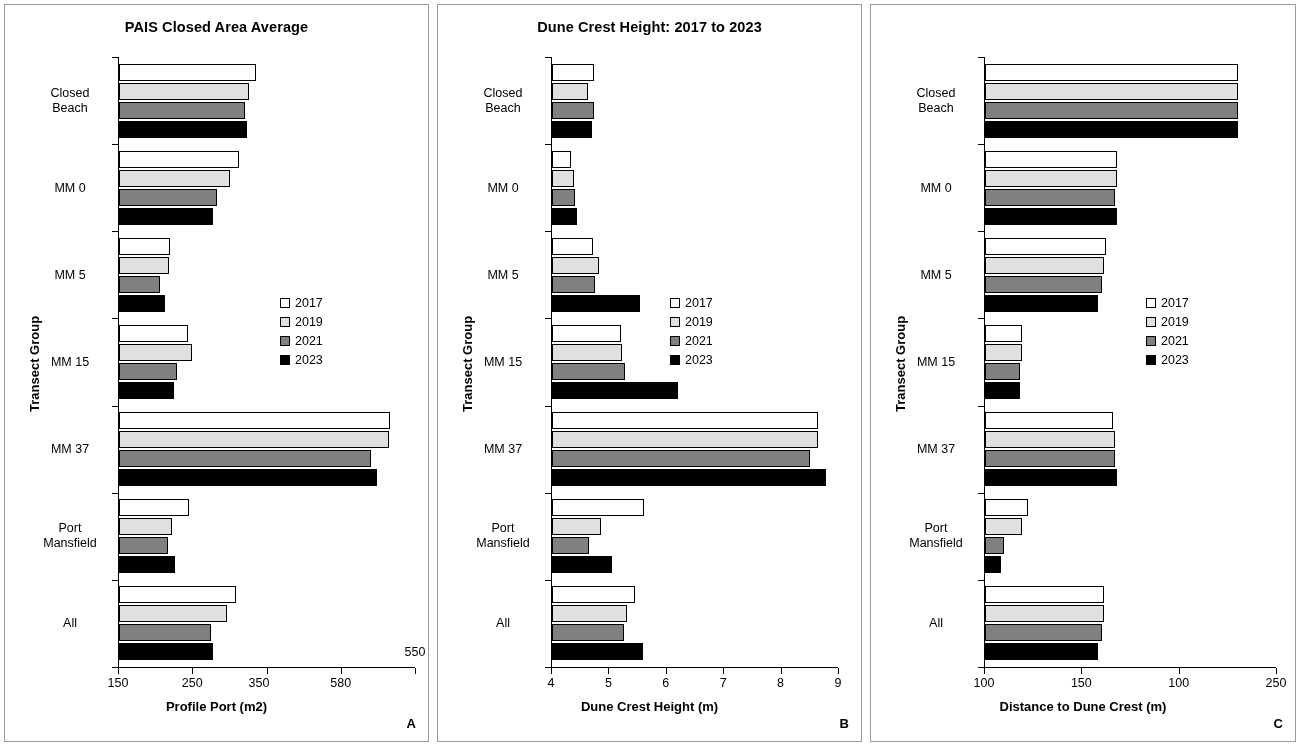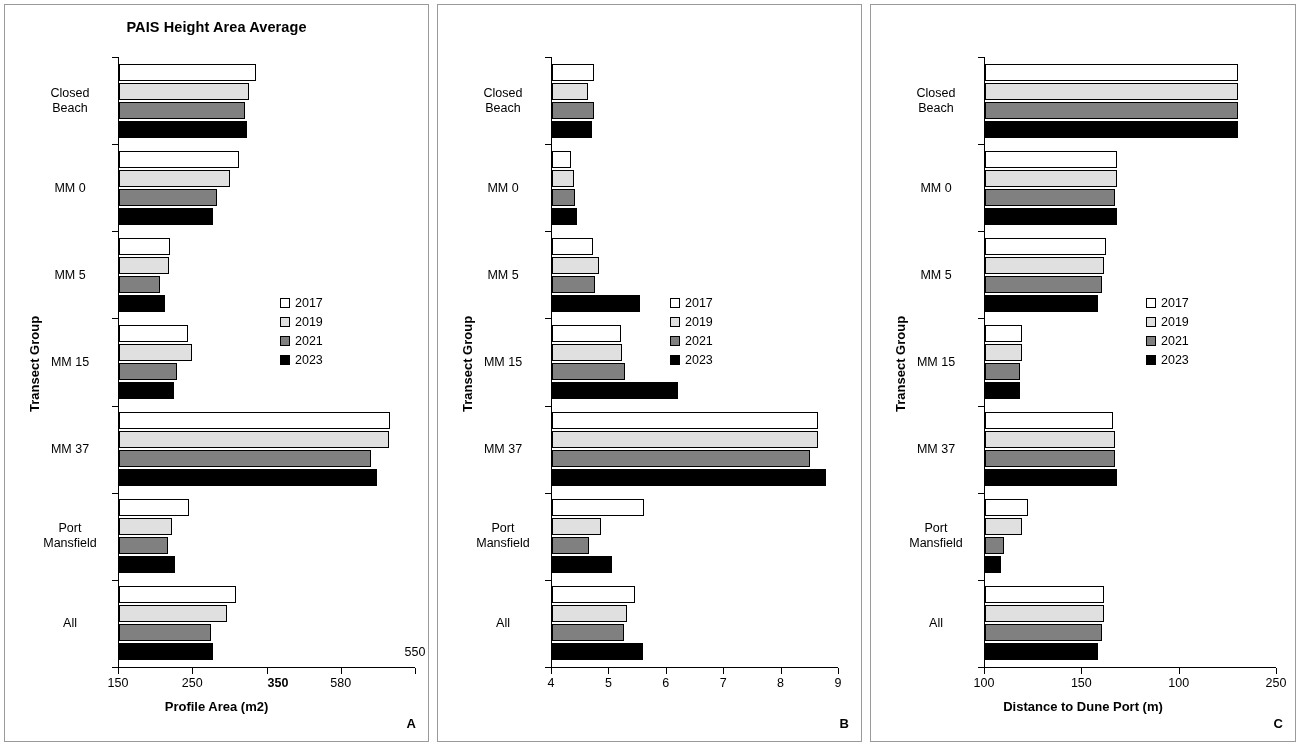--- a/index.html
+++ b/index.html
@@ -136,35 +136,35 @@
     box-sizing: border-box;
     margin-right: 5px;
   }
 </style>
 </head>
 <body>
 
 <div class="page">
 
   <div class="panel panel-a">
-    <div class="chart-title">PAIS Height Area Average</div>
+    <div class="chart-title">PAIS Closed Area Average</div>
     <div class="plot-wrap" id="plot-a">
         <div class="axis-line-y" style="left: 113px; top: 52px; height: 610px;"></div>
         <div class="axis-line-x" style="left: 113px; top: 662px; width: 297px;"></div>
         <div class="tick-x" style="left: 113px; top: 663px;"></div>
         <div class="xticklabel" style="left: 113px; top: 671px;">150</div>
         <div class="tick-x" style="left: 187.25px; top: 663px;"></div>
         <div class="xticklabel" style="left: 187.25px; top: 671px;">250</div>
         <div class="tick-x" style="left: 261.5px; top: 663px;"></div>
-        <div class="xticklabel" style="left: 273px; top: 671px; font-weight: bold;">350</div>
+        <div class="xticklabel" style="left: 254px; top: 671px;">350</div>
         <div class="tick-x" style="left: 335.75px; top: 663px;"></div>
         <div class="xticklabel" style="left: 335.75px; top: 671px;">580</div>
         <div class="tick-x" style="left: 410px; top: 663px;"></div>
         <div class="xticklabel" style="left: 410px; top: 640px;">550</div>
-        <div class="xlabel" style="top: 694px; left: 0px;">Profile Area (m2)</div>
+        <div class="xlabel" style="top: 694px; left: 0px;">Profile Port (m2)</div>
         <div class="ylabel" style="left: 22px; top: 407px;">Transect Group</div>
         <div class="tick-y" style="left: 107px; top: 52px;"></div>
         <div class="yticklabel" style="left: 25px; top: 95.5714px;">Closed
 Beach</div>
         <div class="bar" title="2017 Closed Beach: 335" style="left: 114px; top: 58.5714px; width: 137.363px; height: 17px; background: rgb(255, 255, 255);"></div>
         <div class="bar" title="2019 Closed Beach: 325" style="left: 114px; top: 77.5714px; width: 129.938px; height: 17px; background: rgb(224, 224, 224);"></div>
         <div class="bar" title="2021 Closed Beach: 320" style="left: 114px; top: 96.5714px; width: 126.225px; height: 17px; background: rgb(128, 128, 128);"></div>
         <div class="bar" title="2023 Closed Beach: 323" style="left: 114px; top: 115.571px; width: 128.452px; height: 17px; background: rgb(0, 0, 0);"></div>
         <div class="tick-y" style="left: 107px; top: 139.143px;"></div>
         <div class="yticklabel" style="left: 25px; top: 182.714px;">MM 0</div>
@@ -220,35 +220,37 @@
           <div class="legend-row">
             <span class="legend-swatch" style="background: rgb(0, 0, 0);"></span>
             <span>2023</span>
           </div>
         </div>
       </div>
     <div class="panel-letter">A</div>
   </div>
 
   <div class="panel panel-b">
+    <div class="chart-title">Dune Crest Height: 2017 to 2023</div>
     <div class="plot-wrap" id="plot-b">
         <div class="axis-line-y" style="left: 113px; top: 52px; height: 610px;"></div>
         <div class="axis-line-x" style="left: 113px; top: 662px; width: 287px;"></div>
         <div class="tick-x" style="left: 113px; top: 663px;"></div>
         <div class="xticklabel" style="left: 113px; top: 671px;">4</div>
         <div class="tick-x" style="left: 170.4px; top: 663px;"></div>
         <div class="xticklabel" style="left: 170.4px; top: 671px;">5</div>
         <div class="tick-x" style="left: 227.8px; top: 663px;"></div>
         <div class="xticklabel" style="left: 227.8px; top: 671px;">6</div>
         <div class="tick-x" style="left: 285.2px; top: 663px;"></div>
         <div class="xticklabel" style="left: 285.2px; top: 671px;">7</div>
         <div class="tick-x" style="left: 342.6px; top: 663px;"></div>
         <div class="xticklabel" style="left: 342.6px; top: 671px;">8</div>
         <div class="tick-x" style="left: 400px; top: 663px;"></div>
         <div class="xticklabel" style="left: 400px; top: 671px;">9</div>
+        <div class="xlabel" style="top: 694px; left: 0px;">Dune Crest Height (m)</div>
         <div class="ylabel" style="left: 22px; top: 407px;">Transect Group</div>
         <div class="tick-y" style="left: 107px; top: 52px;"></div>
         <div class="yticklabel" style="left: 25px; top: 95.5714px;">Closed
 Beach</div>
         <div class="bar" title="2017 Closed Beach: 4.73" style="left: 114px; top: 58.5714px; width: 41.902px; height: 17px; background: rgb(255, 255, 255);"></div>
         <div class="bar" title="2019 Closed Beach: 4.62" style="left: 114px; top: 77.5714px; width: 35.588px; height: 17px; background: rgb(224, 224, 224);"></div>
         <div class="bar" title="2021 Closed Beach: 4.73" style="left: 114px; top: 96.5714px; width: 41.902px; height: 17px; background: rgb(128, 128, 128);"></div>
         <div class="bar" title="2023 Closed Beach: 4.7" style="left: 114px; top: 115.571px; width: 40.18px; height: 17px; background: rgb(0, 0, 0);"></div>
         <div class="tick-y" style="left: 107px; top: 139.143px;"></div>
         <div class="yticklabel" style="left: 25px; top: 182.714px;">MM 0</div>
@@ -315,21 +317,21 @@
         <div class="axis-line-y" style="left: 113px; top: 52px; height: 610px;"></div>
         <div class="axis-line-x" style="left: 113px; top: 662px; width: 292px;"></div>
         <div class="tick-x" style="left: 113px; top: 663px;"></div>
         <div class="xticklabel" style="left: 113px; top: 671px;">100</div>
         <div class="tick-x" style="left: 210.333px; top: 663px;"></div>
         <div class="xticklabel" style="left: 210.333px; top: 671px;">150</div>
         <div class="tick-x" style="left: 307.667px; top: 663px;"></div>
         <div class="xticklabel" style="left: 307.667px; top: 671px;">100</div>
         <div class="tick-x" style="left: 405px; top: 663px;"></div>
         <div class="xticklabel" style="left: 405px; top: 671px;">250</div>
-        <div class="xlabel" style="top: 694px; left: 0px;">Distance to Dune Port (m)</div>
+        <div class="xlabel" style="top: 694px; left: 0px;">Distance to Dune Crest (m)</div>
         <div class="ylabel" style="left: 22px; top: 407px;">Transect Group</div>
         <div class="tick-y" style="left: 107px; top: 52px;"></div>
         <div class="yticklabel" style="left: 25px; top: 95.5714px;">Closed
 Beach</div>
         <div class="bar" title="2017 Closed Beach: 230" style="left: 114px; top: 58.5714px; width: 253.067px; height: 17px; background: rgb(255, 255, 255);"></div>
         <div class="bar" title="2019 Closed Beach: 230" style="left: 114px; top: 77.5714px; width: 253.067px; height: 17px; background: rgb(224, 224, 224);"></div>
         <div class="bar" title="2021 Closed Beach: 230" style="left: 114px; top: 96.5714px; width: 253.067px; height: 17px; background: rgb(128, 128, 128);"></div>
         <div class="bar" title="2023 Closed Beach: 230" style="left: 114px; top: 115.571px; width: 253.067px; height: 17px; background: rgb(0, 0, 0);"></div>
         <div class="tick-y" style="left: 107px; top: 139.143px;"></div>
         <div class="yticklabel" style="left: 25px; top: 182.714px;">MM 0</div>

